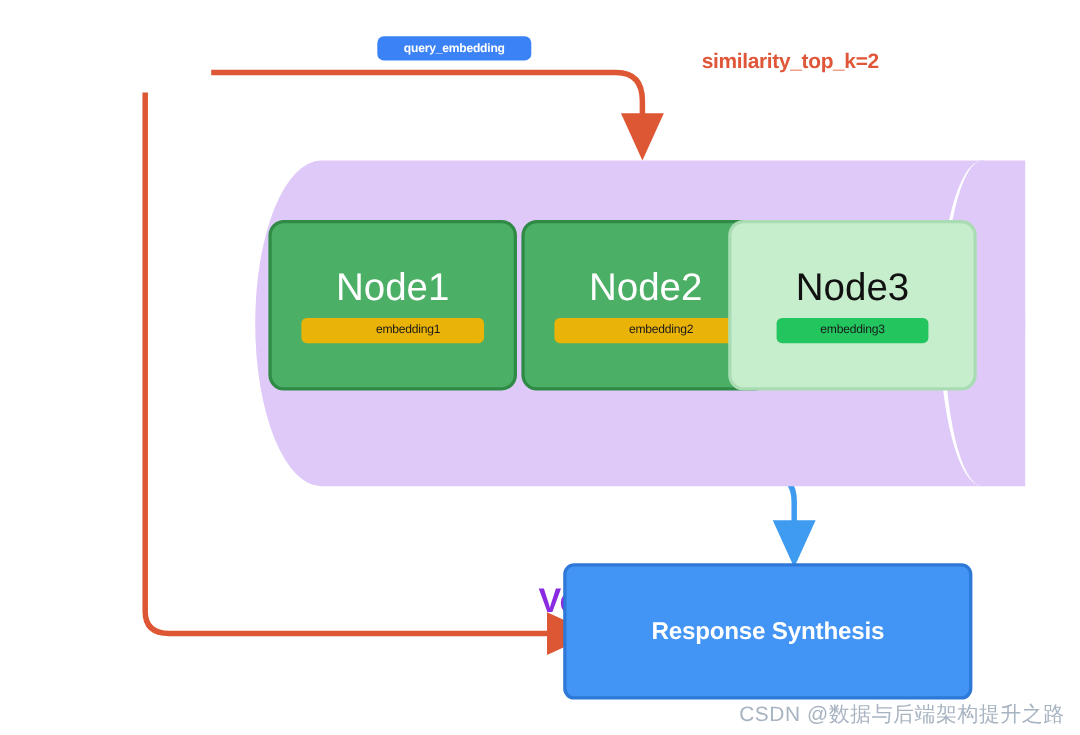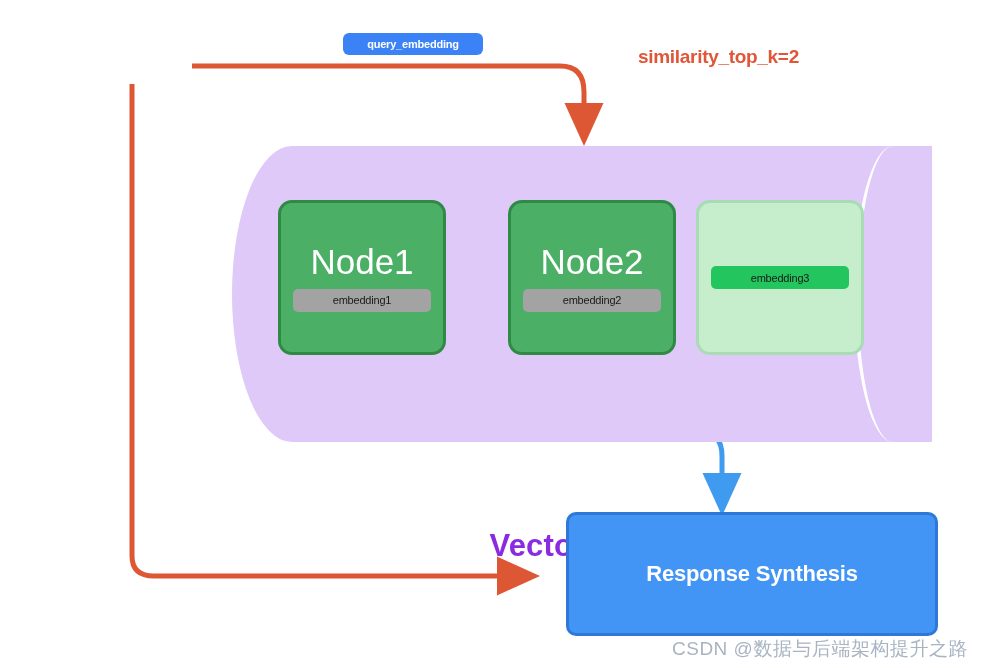--- a/index.html
+++ b/index.html
@@ -104,29 +104,28 @@
     font-size: 31px;
     font-weight: bold;
     color: #8A2BE2;
     letter-spacing: 0.2px;
   }
 
   
   .node {
     position: absolute;
     top: 200px;
-    width: 168px;
+    width: 226px;
     height: 155px;
     border-radius: 14px;
     box-sizing: border-box;
     display: flex;
     flex-direction: column;
     align-items: center;
     justify-content: center;
-    margin-left: 34px;
   }
   .node-active {
     background: #4CAF66;
     border: 3px solid #2F8A46;
   }
   .node-faded {
     background: #C6EDCC;
     border: 3px solid #A9DCB3;
   }
   .node-title {
@@ -141,31 +140,31 @@
     width: 138px;
     height: 23px;
     border-radius: 5px;
     font-size: 11px;
     display: flex;
     align-items: center;
     justify-content: center;
     color: #1a1a1a;
     letter-spacing: -0.2px;
   }
-  .node-active .embed-pill { background: #a3a3a3; }
+  .node-active .embed-pill { background: #eab308; padding-left: 28px; }
   .node-faded  .embed-pill { background: #22c55e; }
 
   #node1 { left: 244px; }
   #node2 { left: 474px; justify-content: center; }
   #node3 { left: 662px; }
 
   
   .response-box {
     position: absolute;
-    left: 566px;
+    left: 512px;
     top: 512px;
     width: 372px;
     height: 124px;
     background: #4294F5;
     border: 3px solid #2E78D8;
     border-radius: 10px;
     box-sizing: border-box;
     display: flex;
     align-items: center;
     justify-content: center;
@@ -225,20 +224,21 @@
     <div class="node-title">Node1</div>
     <div class="embed-pill">embedding1</div>
   </div>
 
   <div id="node2" class="node node-active">
     <div class="node-title">Node2</div>
     <div class="embed-pill">embedding2</div>
   </div>
 
   <div id="node3" class="node node-faded">
+    <div class="node-title">Node3</div>
     <div class="embed-pill">embedding3</div>
   </div>
 
   <div class="response-box">Response Synthesis</div>
 
   <div class="watermark">CSDN @数据与后端架构提升之路</div>
 
 </div>
 
 </body></html>

